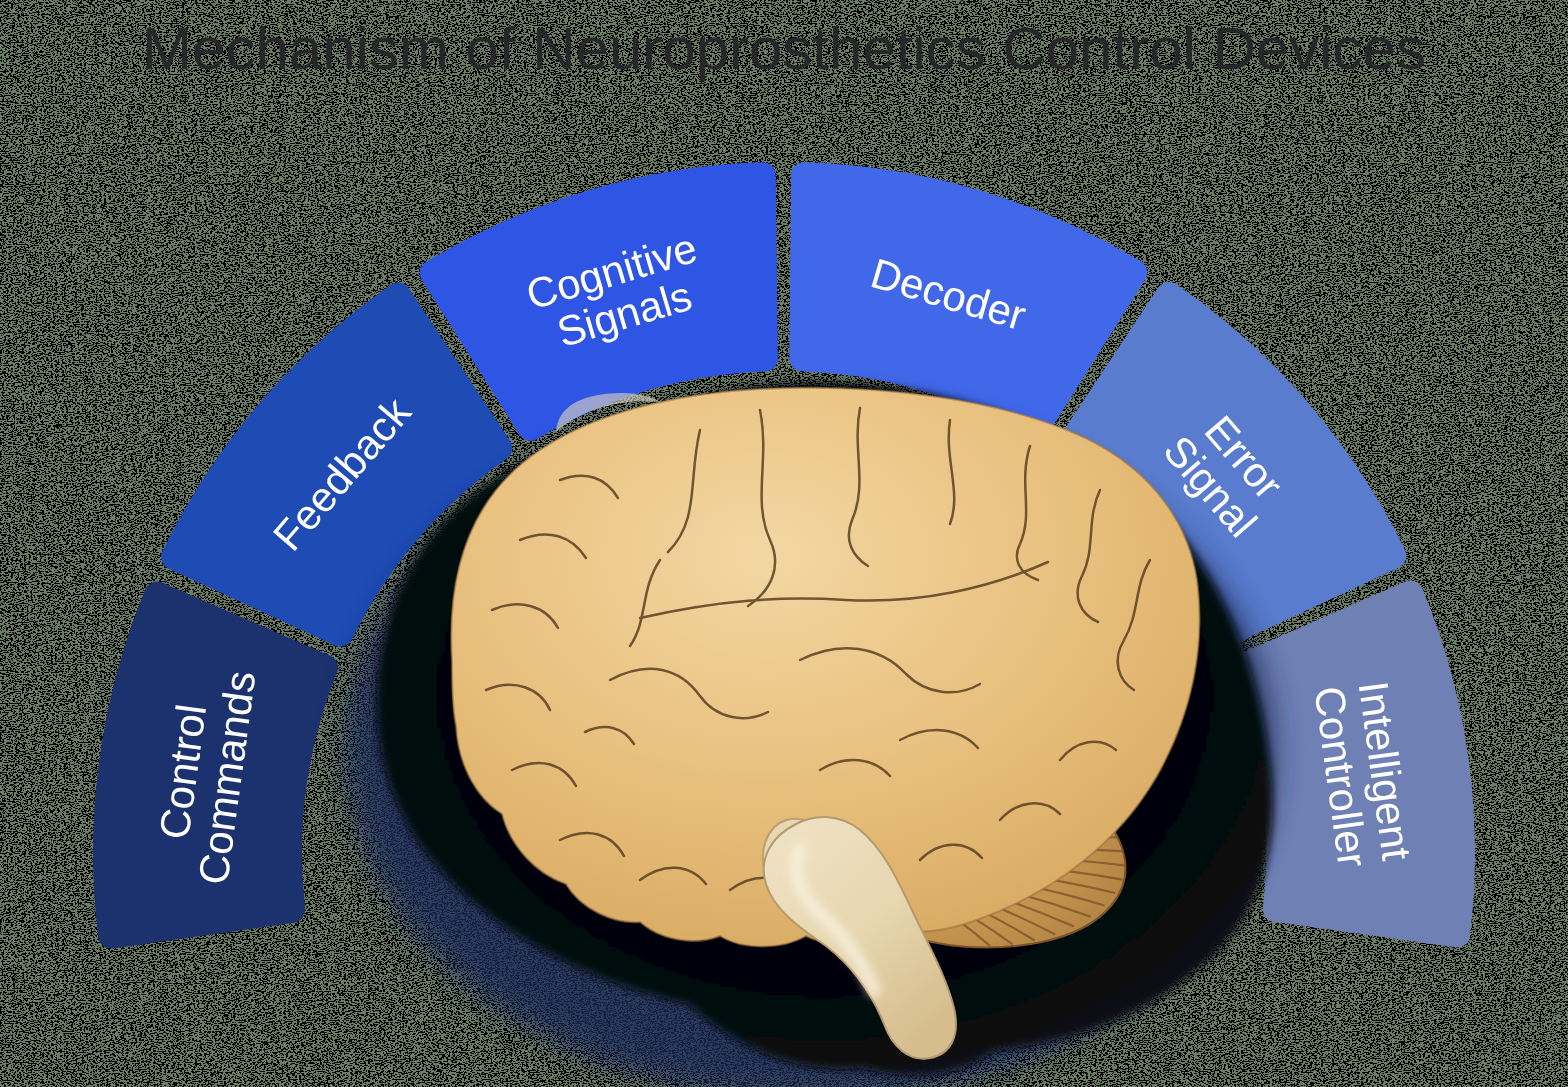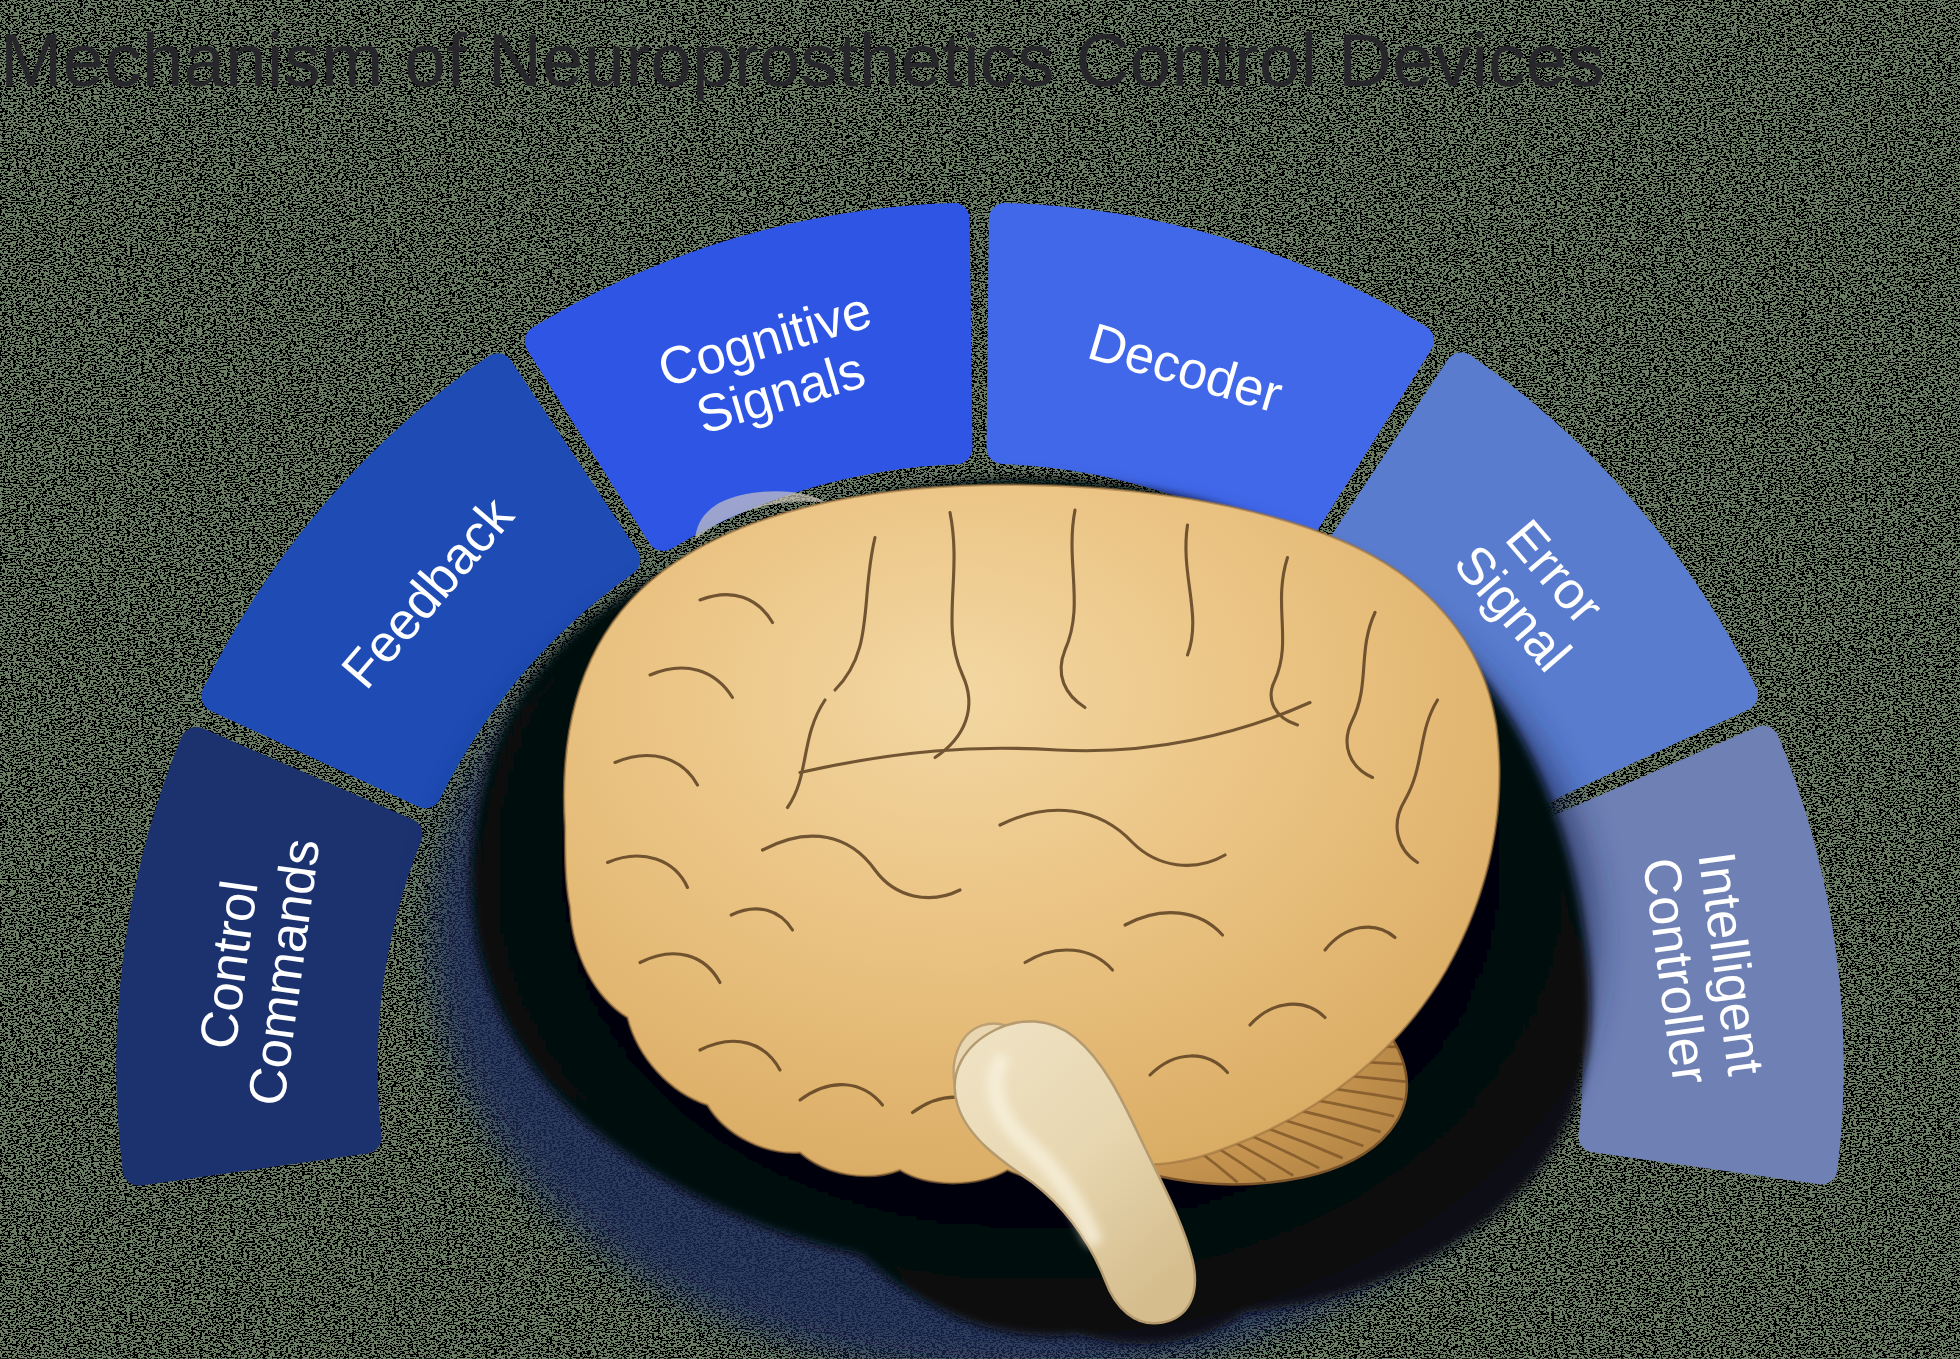--- a/index.html
+++ b/index.html
@@ -1,19 +1,19 @@
 <!DOCTYPE html>
 <html><head>
 <meta charset="utf-8">
 <style>
   html,body{margin:0;padding:0;background:#6b7e64;}
   body{width:1568px;height:1087px;position:relative;overflow:hidden;
        font-family:"Liberation Sans", sans-serif;}
   #stage{position:absolute;left:0;top:0;width:1568px;height:1087px;}
-  #title{position:absolute;left:0;top:16px;width:1568px;
+  #title{position:absolute;left:0;top:16px;width:1568px;text-align:center;
          font-size:60px;letter-spacing:0px;color:#26262b;line-height:1.1;
          font-weight:400;}
   svg text.seg-label{fill:#ffffff;font-size:42px;text-anchor:middle;
          font-family:"Liberation Sans", sans-serif;}
 </style>
 </head>
 <body>
 
 <div id="stage">
 <svg width="1568" height="1087" viewBox="0 0 1568 1087" xmlns="http://www.w3.org/2000/svg">

